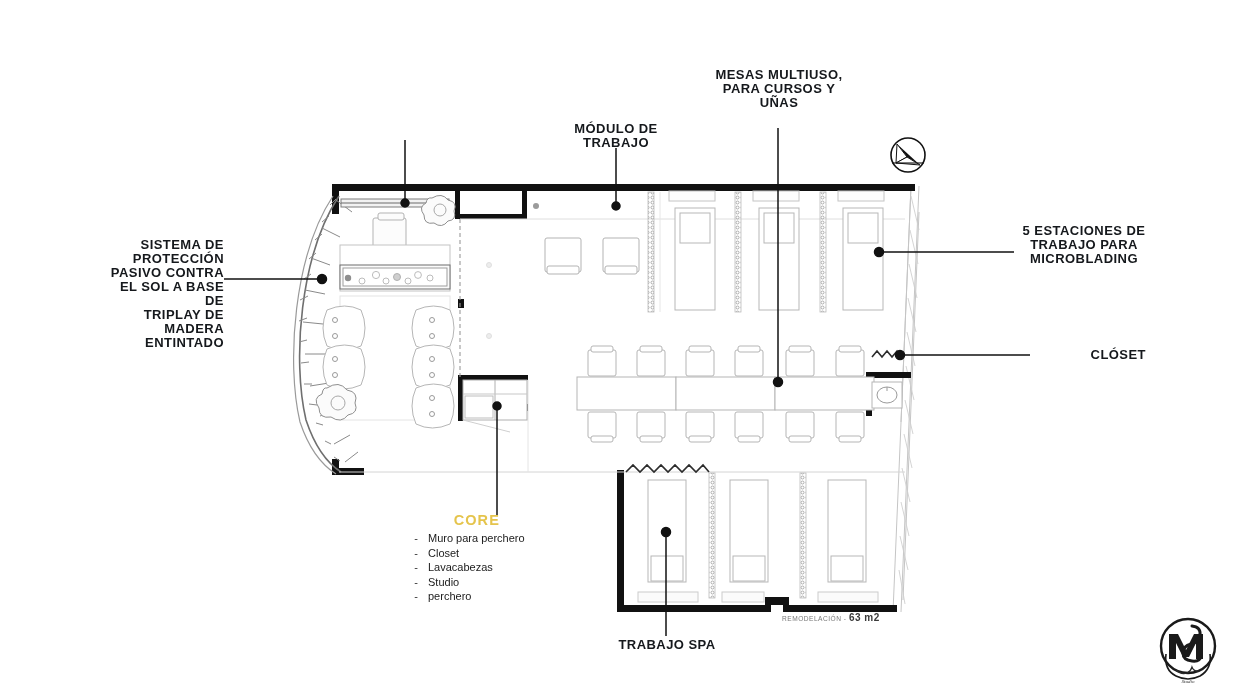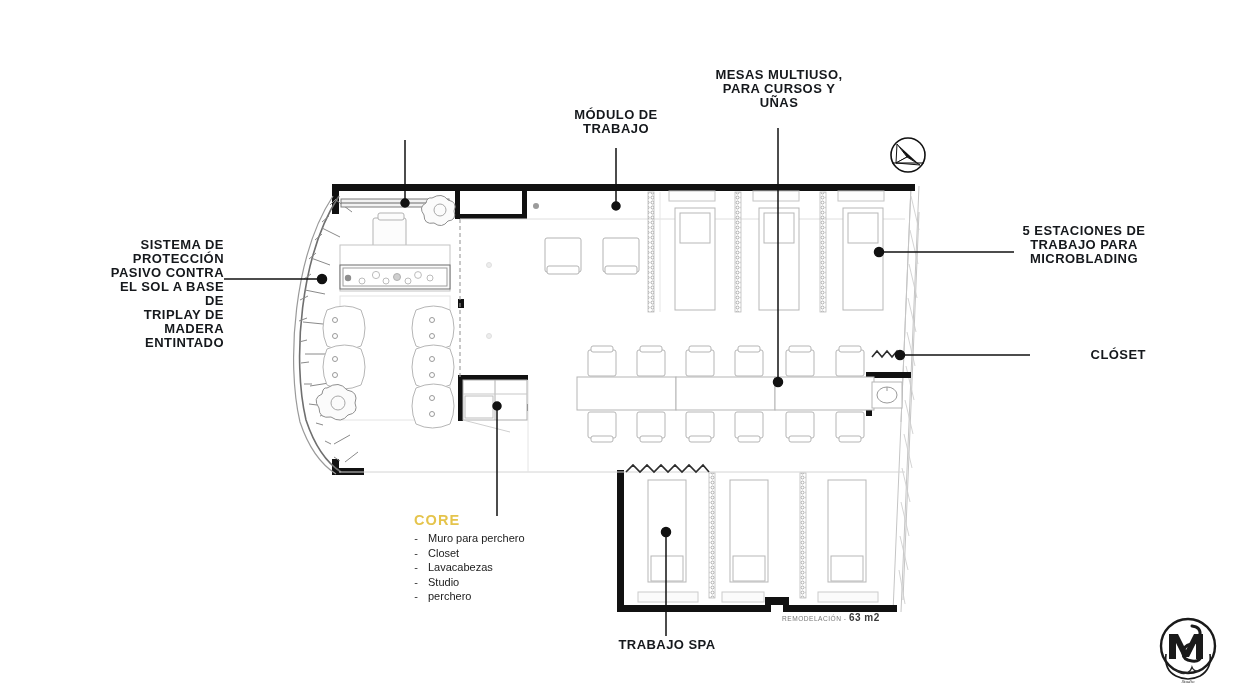--- a/index.html
+++ b/index.html
@@ -4,21 +4,21 @@
 <style>
   html,body{margin:0;padding:0;background:#ffffff;}
   body{width:1244px;height:700px;position:relative;overflow:hidden;
        font-family:"Liberation Sans",sans-serif;color:#1a1a1a;}
   .stage{position:absolute;left:0;top:0;width:1244px;height:700px;}
   .lbl{position:absolute;font-size:13px;font-weight:700;letter-spacing:.45px;
        line-height:14px;text-align:center;color:#15181c;}
   .lbl.left{text-align:right;}
   .core-block{position:absolute;left:410px;top:512px;}
   .core-title{font-size:14.5px;font-weight:700;letter-spacing:1.1px;color:#E5C44C;
-              margin:0 0 3px 4px;}
+              margin:0 0 3px 19px;text-align:center;}
   .core-list{list-style:none;margin:0;padding:0;}
   .core-list li{font-size:11px;line-height:14.6px;color:#1b1b1b;
                 display:flex;gap:6px;}
   .core-list li .dash{width:12px;text-align:center;color:#333;}
   .area-note{position:absolute;left:782px;top:612px;font-size:6.6px;
              letter-spacing:.5px;color:#777;white-space:nowrap;}
   .area-note b{color:#3a3a3a;font-size:10px;}
   .logo{position:absolute;left:1152px;top:612px;width:72px;height:76px;}
   svg{display:block;}
 </style>
@@ -323,21 +323,21 @@
       <circle cx="0" cy="0" r="17" fill="#ffffff" stroke="#111111" stroke-width="1.6"></circle>
       <path d="M-11,-11 L12,10 L-1,2 Z" fill="#111111"></path>
       <path d="M-11,-11 L-1,2 L-12,8 Z" fill="#ffffff" stroke="#111111" stroke-width="1"></path>
       <path d="M-12,8 L-1,2 L12,10 Z" fill="#ffffff" stroke="#111111" stroke-width="1"></path>
       <line x1="-16" y1="8" x2="16" y2="8" stroke="#111111" stroke-width="1.1"></line>
     </g>
 
   </svg>
 
 
-  <div class="lbl" style="left:556px;top:108px;width:120px;">MÓDULO DE<br>TRABAJO</div>
+  <div class="lbl" style="left:556px;top:122px;width:120px;">MÓDULO DE<br>TRABAJO</div>
 
   <div class="lbl" style="left:706px;top:68px;width:146px;">MESAS MULTIUSO,<br>PARA CURSOS Y<br>UÑAS</div>
 
   <div class="lbl" style="left:1012px;top:224px;width:144px;">5 ESTACIONES DE<br>TRABAJO PARA<br>MICROBLADING</div>
 
   <div class="lbl" style="left:1036px;top:348px;width:110px;text-align:right;">CLÓSET</div>
 
   <div class="lbl left" style="left:98px;top:238px;width:126px;">SISTEMA DE<br>PROTECCIÓN<br>PASIVO CONTRA<br>EL SOL A BASE DE<br>TRIPLAY DE<br>MADERA<br>ENTINTADO</div>
 
   <div class="lbl" style="left:600px;top:638px;width:134px;">TRABAJO SPA</div>

